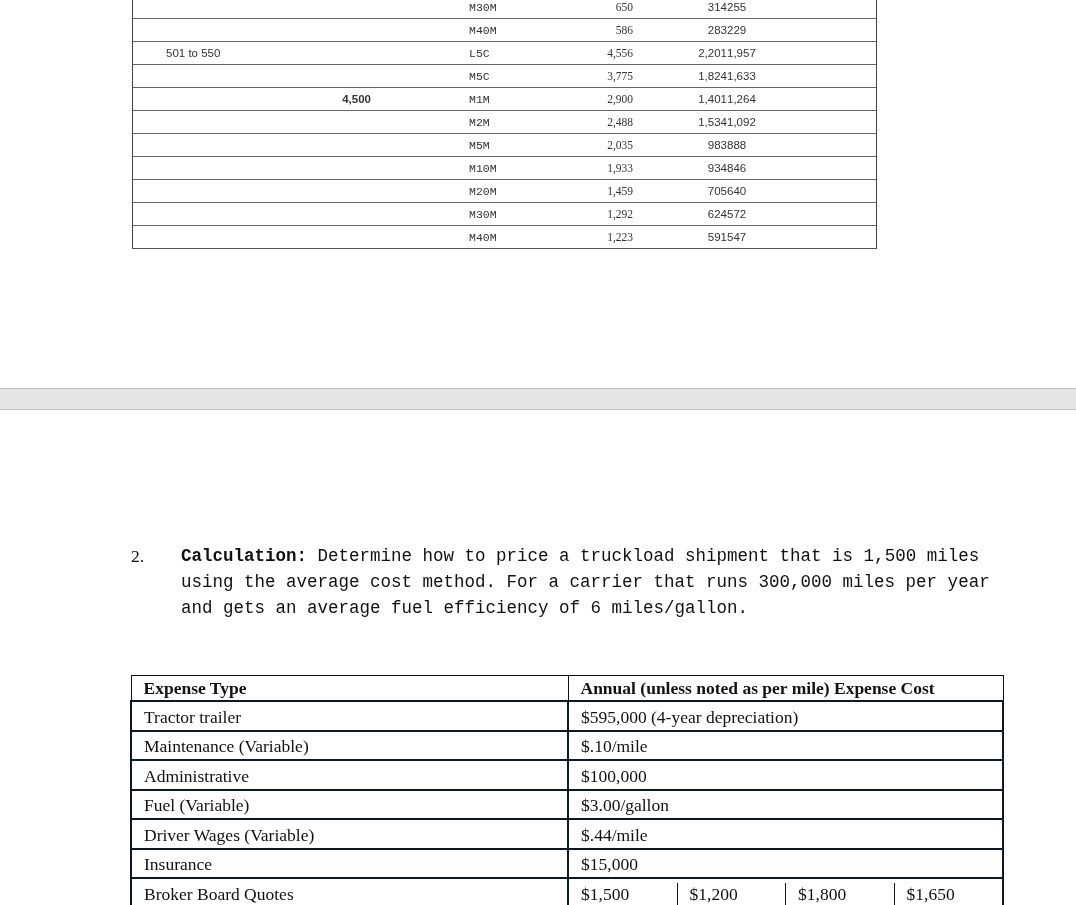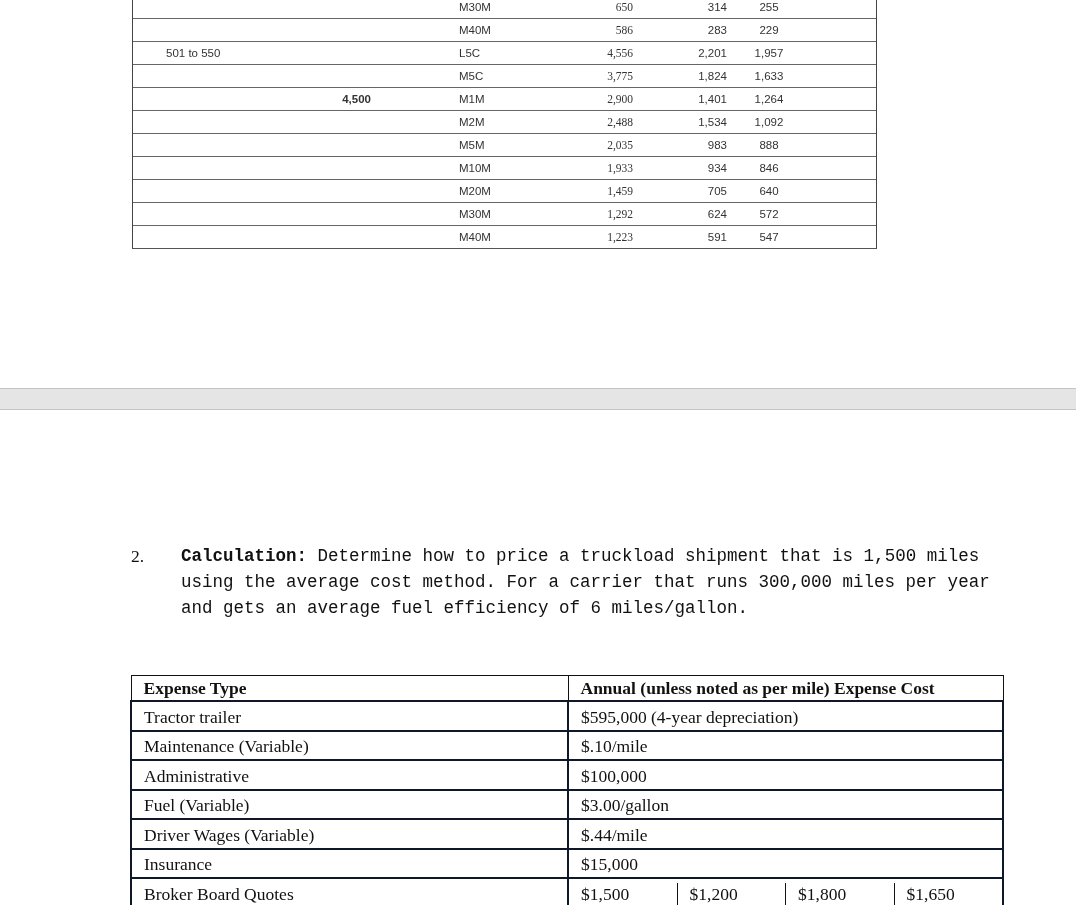--- a/index.html
+++ b/index.html
@@ -6,24 +6,24 @@
   body { width:1076px; height:905px; position:relative; overflow:hidden; font-family:"Liberation Sans", sans-serif; }
 
   
   .rate-table { position:absolute; left:132px; top:-4px; width:743px; border-left:1.5px solid #444; border-right:1.5px solid #444; border-bottom:1.5px solid #555; }
   .rate-row { position:relative; height:22px; border-top:1.5px solid #666; font-size:11.5px; color:#333; }
   .rate-row:first-child { border-top:none; }
   .rate-row span { position:absolute; top:5px; }
   .c-range { left:33px; }
   .c-weight { left:196px; width:0; }
   .c-weight.inner { left:150px; width:88px; text-align:right;font-weight:bold; }
-  .c-class { left:326px; }
+  .c-class { left:336px;font-family:Liberation Mono, monospace; }
   .c-v1 { left:416px; width:84px; text-align:right;font-family:Liberation Serif, serif; }
   .c-v2 { left:510px; width:84px; text-align:right; }
-  .c-v3 { left:594px; width:84px; text-align:center; }
+  .c-v3 { left:594px; width:84px; text-align:left; }
 
   
   .page-sep { position:absolute; left:0; top:388px; width:1076px; height:20px; background:#e5e5e5; border-top:1px solid #c4c4c4; border-bottom:1px solid #c4c4c4; }
 
   
   .question { position:absolute; left:131px; top:543px; width:880px; font-family:"Liberation Serif", serif; font-size:17.5px; line-height:26px; color:#111; }
   .question .num { position:absolute; left:0; top:0; }
   .question .body { margin-left:50px;font-family:Liberation Mono, monospace; }
   .question b { font-weight:bold; }
 

